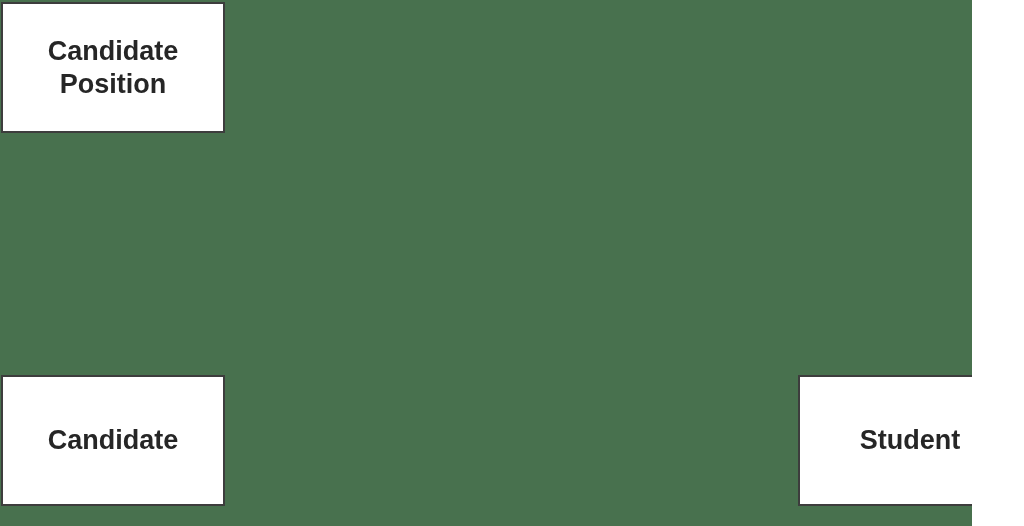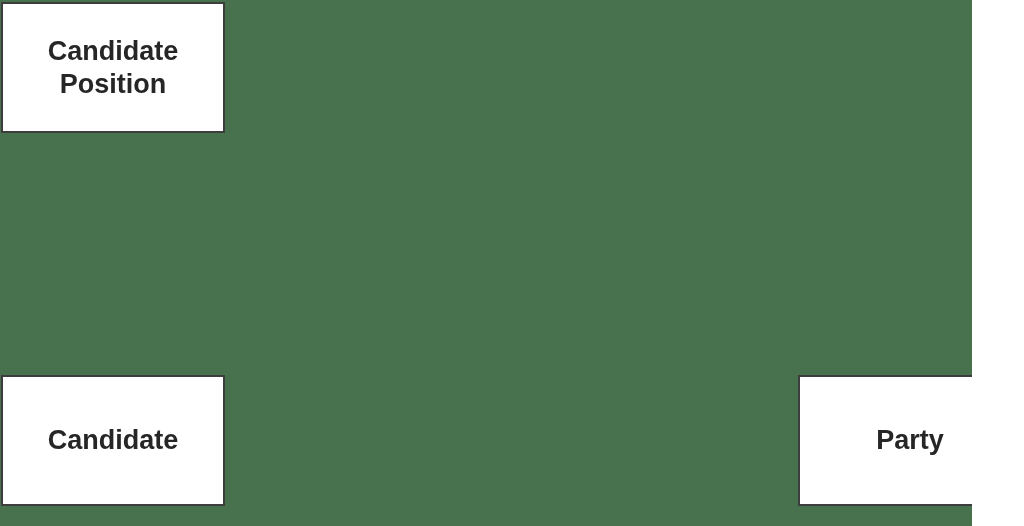--- a/index.html
+++ b/index.html
@@ -57,16 +57,16 @@
   </div>
 
 
 
   <div class="node r2 c1">
     <span class="label">Candidate</span>
   </div>
 
 
   <div class="node r2 c3">
-    <span class="label">Party</span>
+    <span class="label">Student</span>
   </div>
 
 </div>
 
 </body></html>

